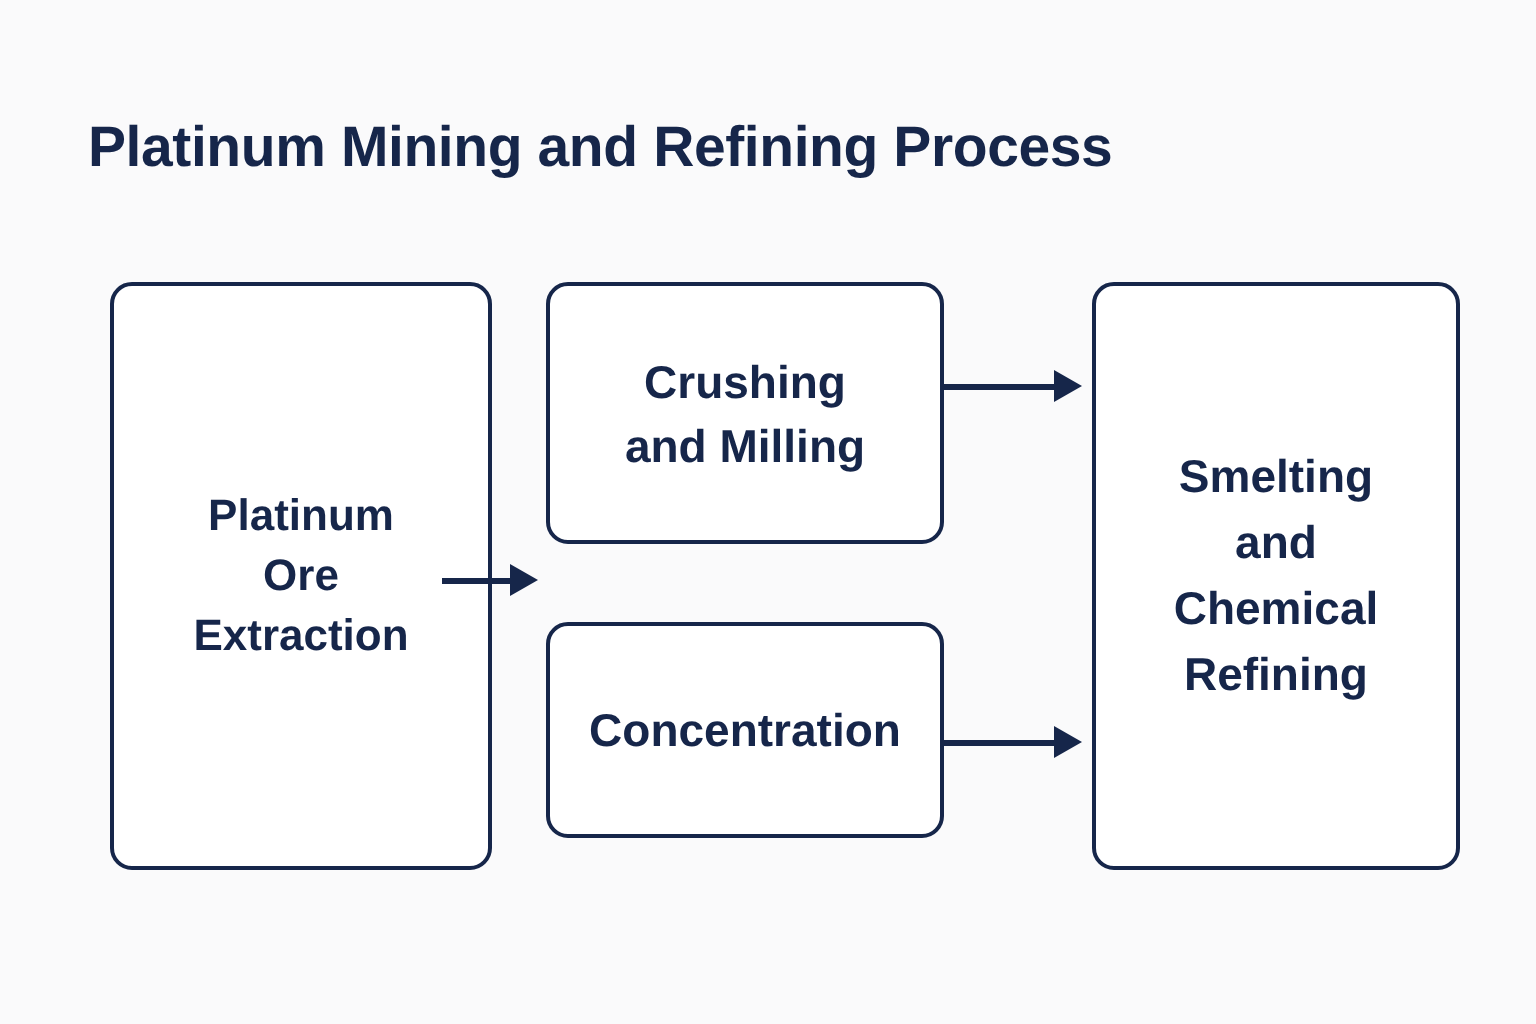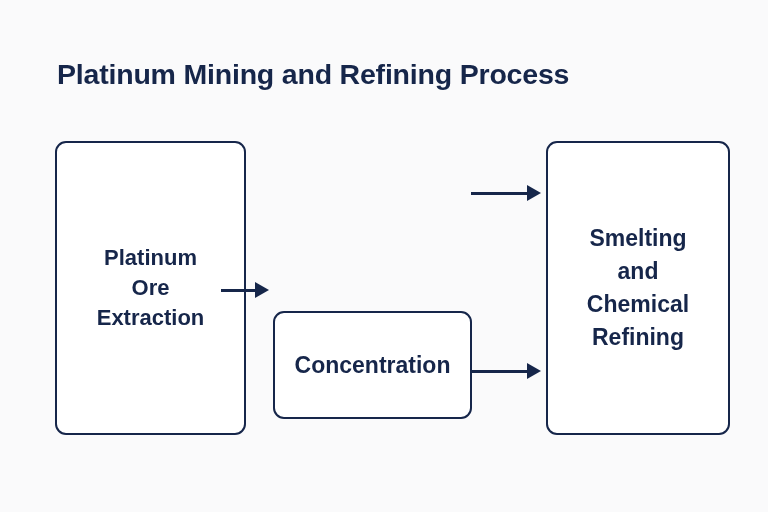--- a/index.html
+++ b/index.html
@@ -16,21 +16,21 @@
 
   #canvas {
     position: relative;
     width: 768px;
     height: 512px;
   }
 
   
   #diagram-title {
     position: absolute;
-    left: 57px;
+    left: 44px;
     top: 54px;
     width: 660px;
     font-size: 28.5px;
     font-weight: bold;
     color: #16264a;
     letter-spacing: -0.2px;
     line-height: 40px;
     white-space: nowrap;
   }
 
@@ -140,20 +140,24 @@
 <div id="canvas">
 
   <div id="diagram-title">Platinum Mining and Refining Process</div>
 
   <div class="node" id="node-ore-extraction">
     <span class="node-label">Platinum
 Ore
 Extraction</span>
   </div>
 
+  <div class="node" id="node-crushing-milling">
+    <span class="node-label">Crushing
+and Milling</span>
+  </div>
 
   <div class="node" id="node-concentration">
     <span class="node-label">Concentration</span>
   </div>
 
   <div class="node" id="node-smelting-refining">
     <span class="node-label">Smelting
 and
 Chemical
 Refining</span>

